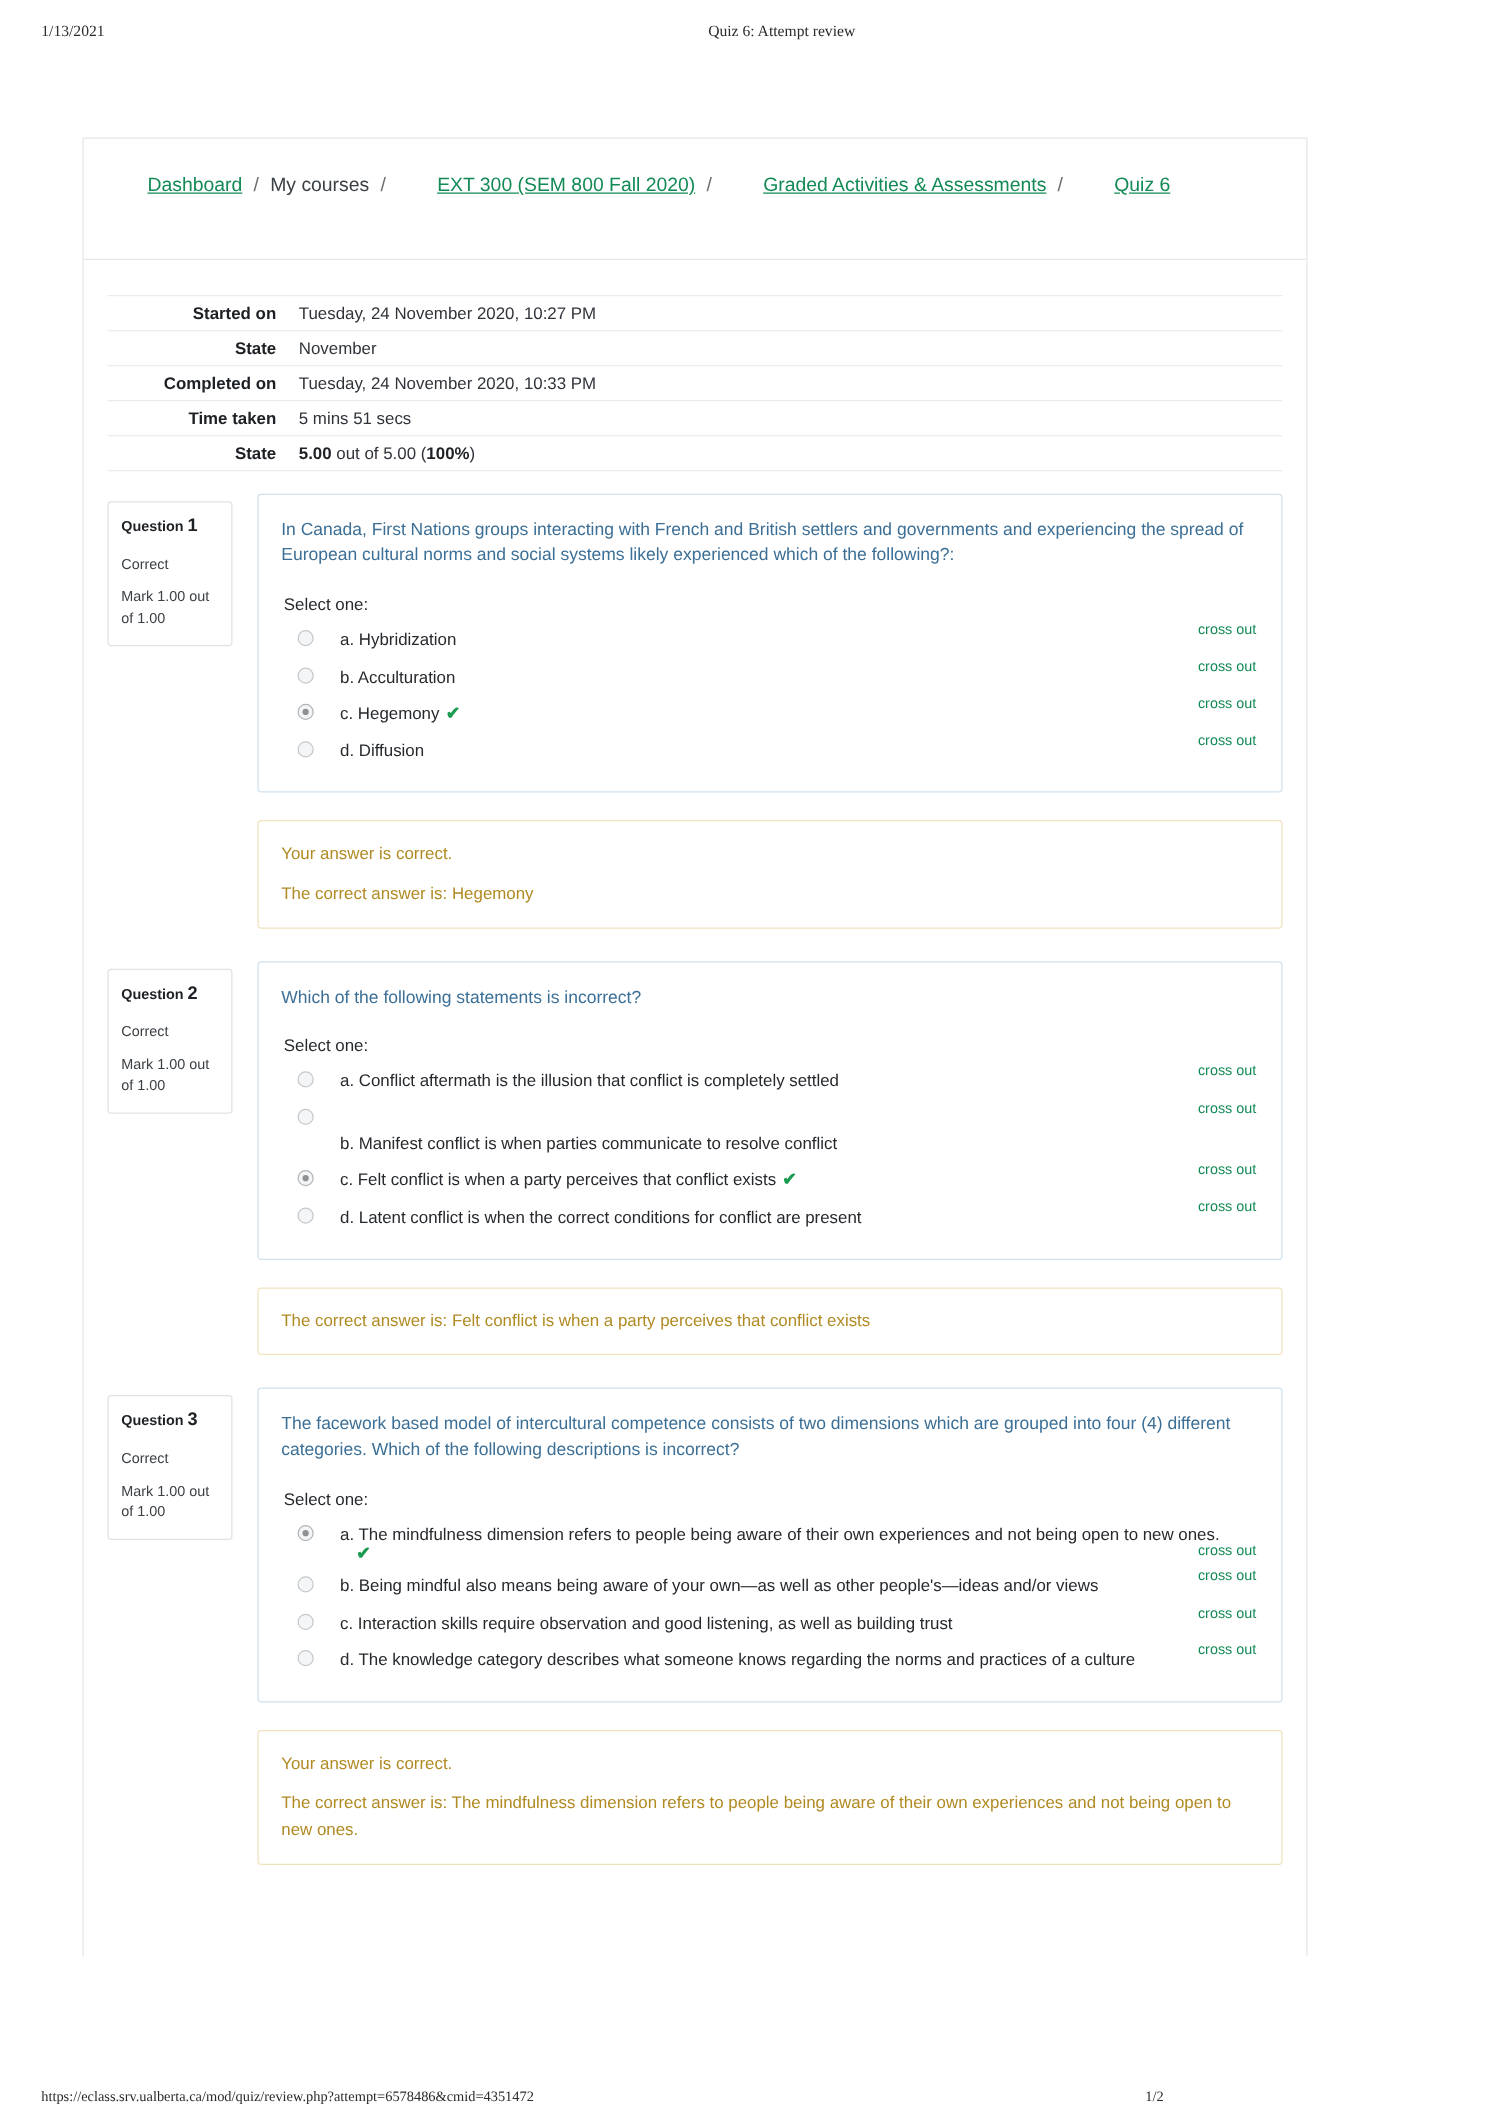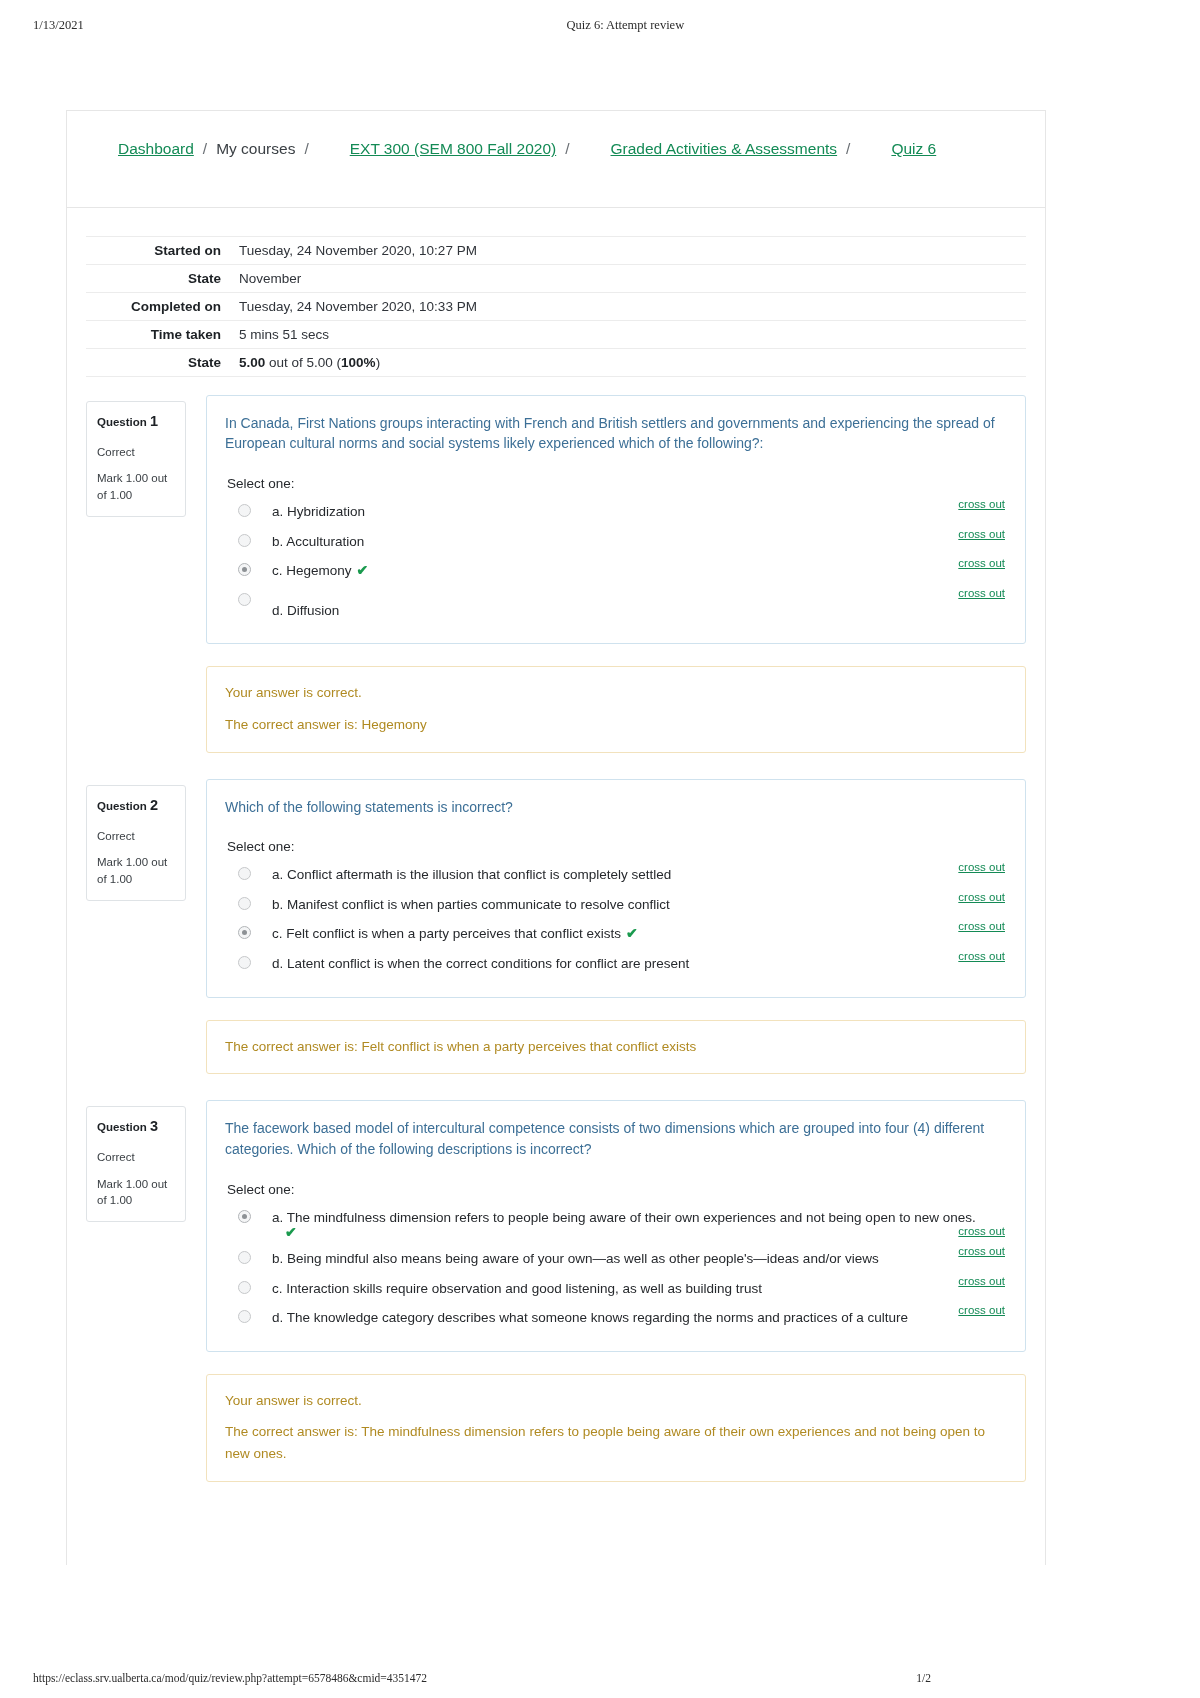--- a/index.html
+++ b/index.html
@@ -191,21 +191,20 @@
     margin-left: 34px;
     margin-top: -2px;
     line-height: 1;
   }
   .crossout {
     position: absolute;
     right: 2px;
     top: 1px;
     font-size: 11.5px;
     color: #138a55;
-    text-decoration: underline;
     white-space: nowrap;
   }
 
   
   .fbox {
     border: 1px solid #f2e2bd;
     border-radius: 3px;
     background: #fff;
     padding: 15px 18px 16px 18px;
     margin-top: 22px;
@@ -292,21 +291,21 @@
                   <div style="flex: 1 1 0%;"><span class="anstext">b. Acculturation</span></div>
                   <a class="crossout">cross out</a>
                 </div>
                 <div class="ansrow">
                   <span class="radio sel"></span>
                   <div style="flex: 1 1 0%;"><span class="anstext">c. Hegemony</span><span class="tick">✔</span></div>
                   <a class="crossout">cross out</a>
                 </div>
                 <div class="ansrow">
                   <span class="radio"></span>
-                  <div style="flex: 1 1 0%; margin-top: 10px;"><span class="anstext">d. Diffusion</span></div>
+                  <div style="flex: 1 1 0%;"><span class="anstext">d. Diffusion</span></div>
                   <a class="crossout">cross out</a>
                 </div>
               </div>
             </div>
             <div class="fbox">
               <p>Your answer is correct.</p>
               <p>The correct answer is: Hegemony</p>
             </div>
           </div>
         </div>
@@ -322,21 +321,21 @@
               <p class="qtext">Which of the following statements is incorrect?</p>
               <div class="selectone">Select one:</div>
               <div class="answers">
                 <div class="ansrow">
                   <span class="radio"></span>
                   <div style="flex: 1 1 0%;"><span class="anstext">a. Conflict aftermath is the illusion that conflict is completely settled</span></div>
                   <a class="crossout">cross out</a>
                 </div>
                 <div class="ansrow">
                   <span class="radio"></span>
-                  <div style="flex: 1 1 0%;"><span class="anstext">b. Manifest conflict is when parties communicate to resolve conflict</span></div>
+                  <div style="flex: 1 1 0%; margin-top: 20px;"><span class="anstext">b. Manifest conflict is when parties communicate to resolve conflict</span></div>
                   <a class="crossout">cross out</a>
                 </div>
                 <div class="ansrow">
                   <span class="radio sel"></span>
                   <div style="flex: 1 1 0%;"><span class="anstext">c. Felt conflict is when a party perceives that conflict exists</span><span class="tick">✔</span></div>
                   <a class="crossout">cross out</a>
                 </div>
                 <div class="ansrow">
                   <span class="radio"></span>
                   <div style="flex: 1 1 0%;"><span class="anstext">d. Latent conflict is when the correct conditions for conflict are present</span></div>

